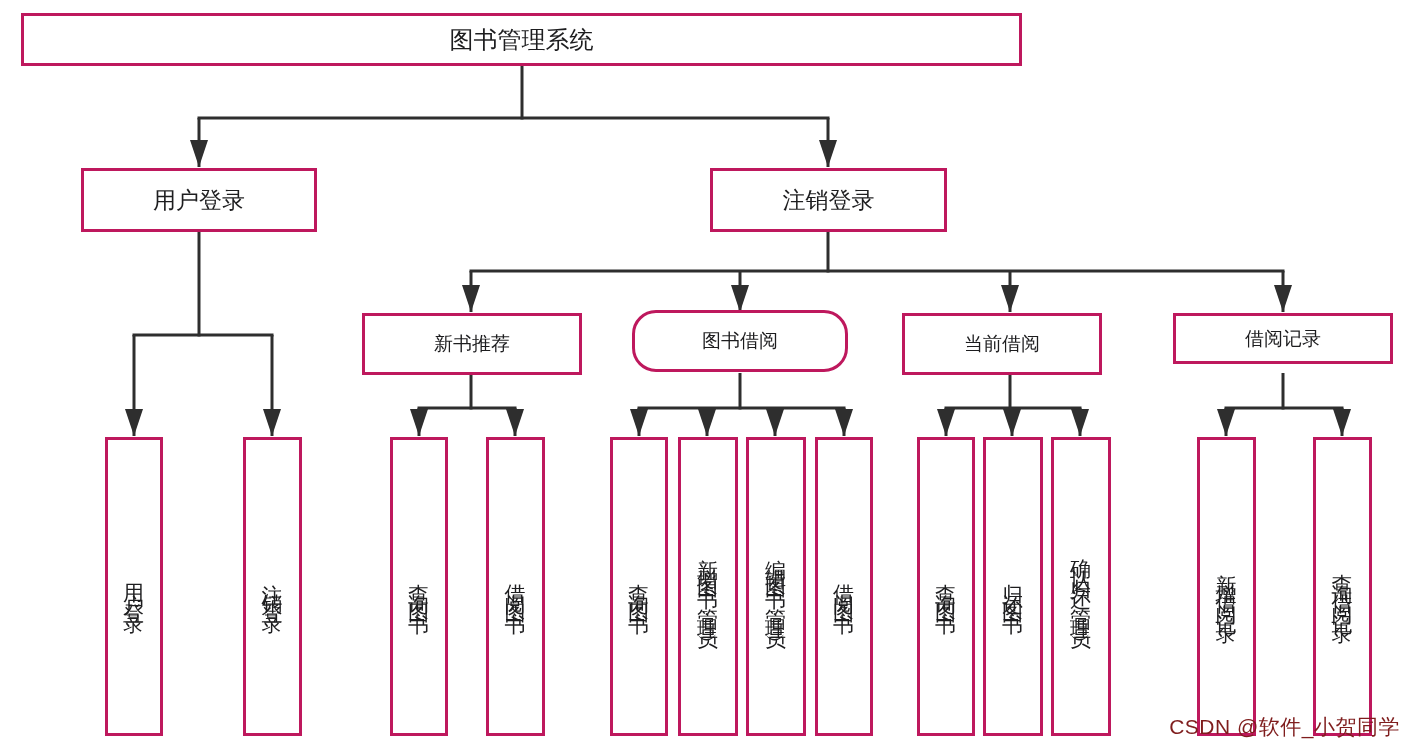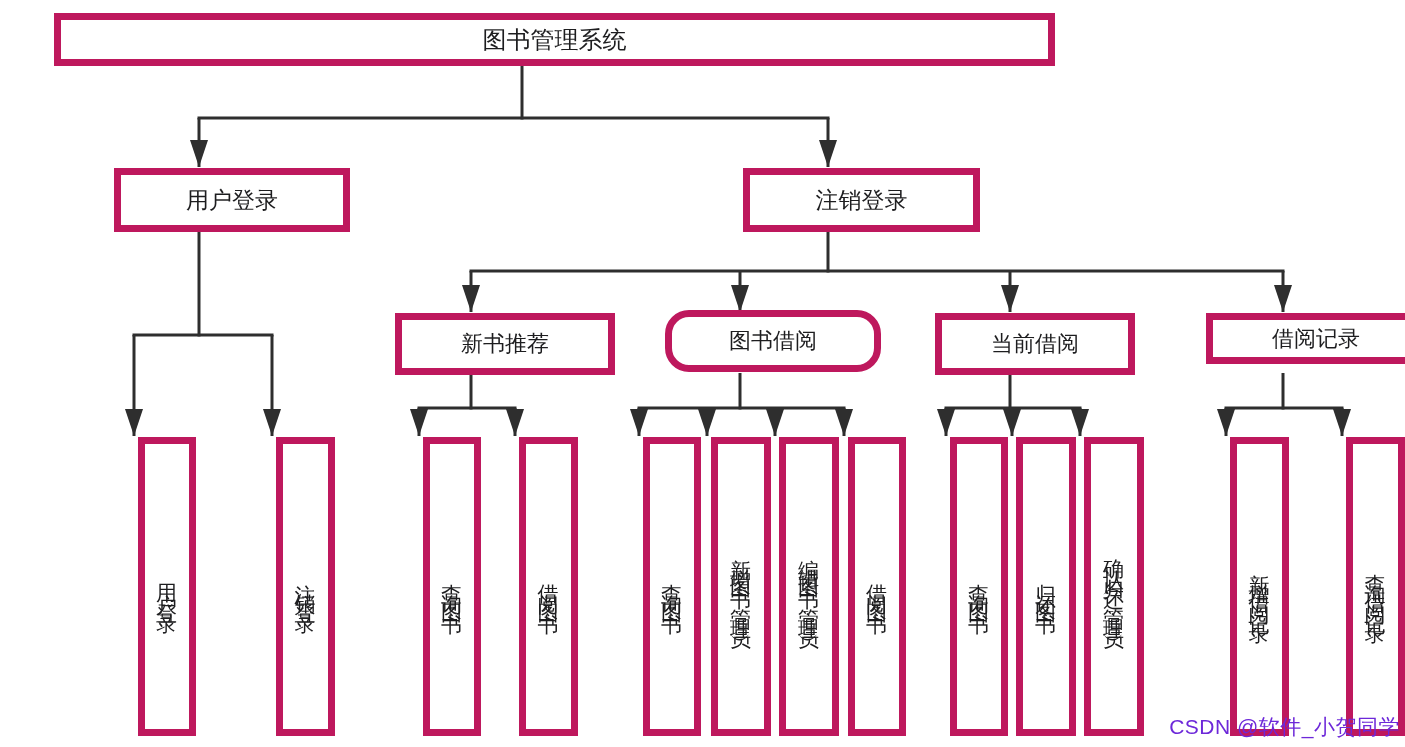--- a/index.html
+++ b/index.html
@@ -8,48 +8,47 @@
     position: relative;
     width: 1405px;
     height: 747px;
     background: #ffffff;
     overflow: hidden;
   }
   .wires { position: absolute; left: 0; top: 0; z-index: 1; }
   .box {
     position: absolute;
     box-sizing: border-box;
-    border: 7px solid #be185d;
+    border: 3px solid #be185d;
     background: #ffffff;
     color: #1d1d1f;
     display: flex;
     align-items: center;
     justify-content: center;
     z-index: 2;
     text-align: center;
-    margin-left: 33px;
   }
   .box.root  { font-size: 24px; }
   .box.lvl2  { font-size: 23px; }
-  .box.lvl3  { font-size: 22px; }
+  .box.lvl3  { font-size: 19px; }
   .box.leaf  { font-size: 21px; }
   .leaf .vtext {
     writing-mode: vertical-rl;
     text-orientation: mixed;
     letter-spacing: 10px;
     line-height: 1;
     white-space: nowrap;
   }
   .watermark {
     position: absolute;
     right: 5px;
     top: 713px;
     z-index: 3;
     font-size: 21px;
-    color: #6d28d9;
+    color: #7f1d1d;
     letter-spacing: 0.5px;
   }
 </style>
 </head>
 <body>
 
 <div class="stage">
 
   <svg class="wires" width="1405" height="747" viewBox="0 0 1405 747">
     <defs>

